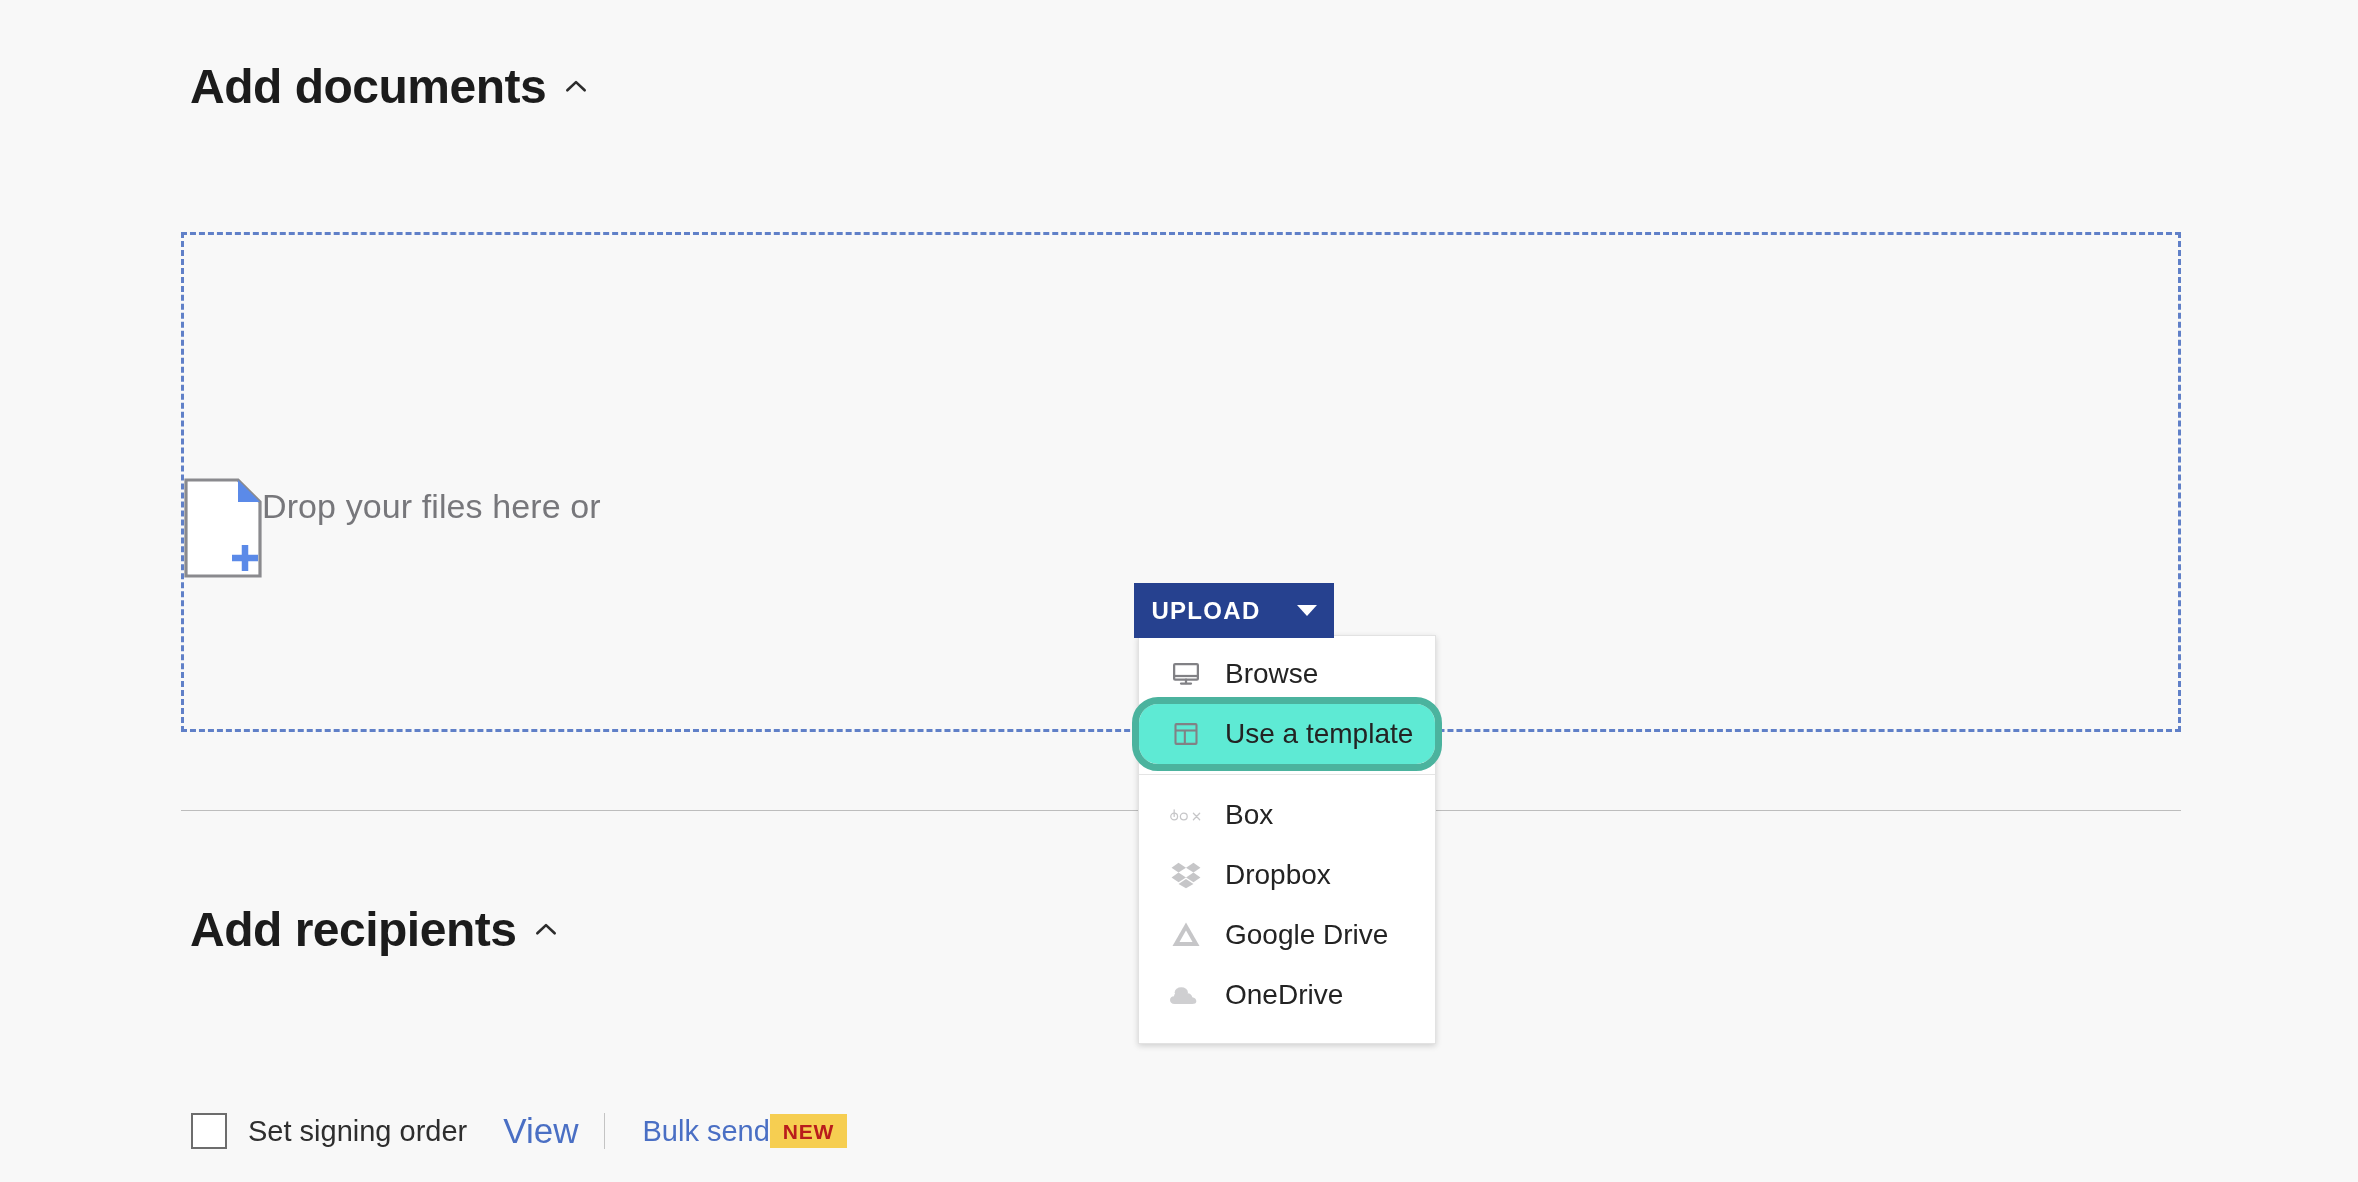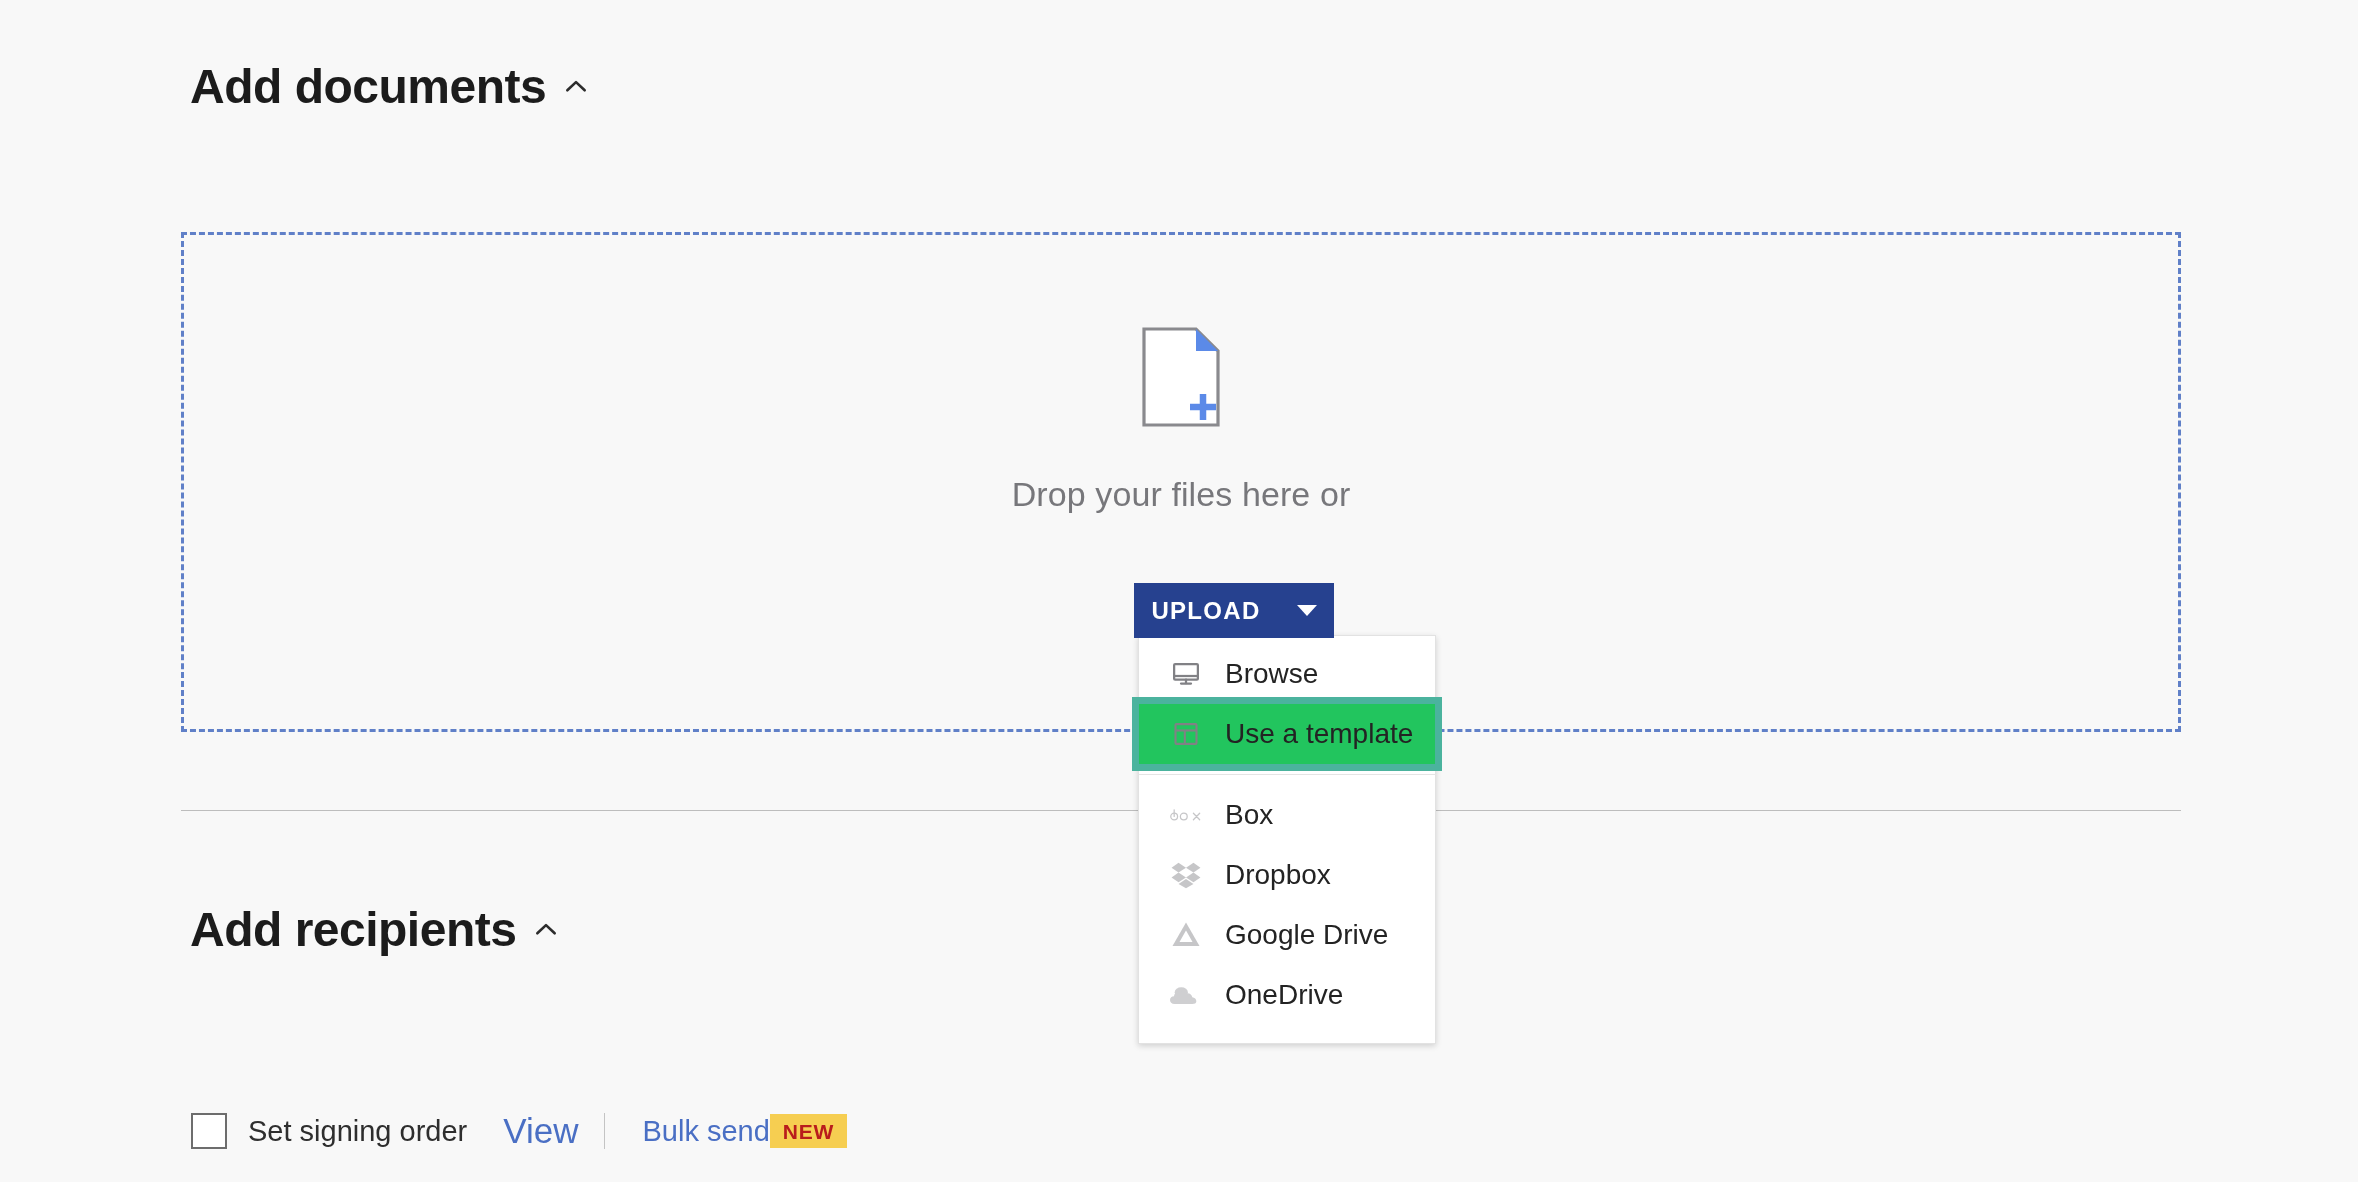--- a/index.html
+++ b/index.html
@@ -58,21 +58,20 @@
 
   
   #dropzone {
     position: absolute;
     left: 181px;
     top: 232px;
     width: 2000px;
     height: 500px;
     border: 3px dashed #6080c8;
     display: flex;
-    flex-direction: column;
     align-items: center;
   }
 
   .file-icon-wrap {
     margin-top: 92px;
     width: 78px;
     height: 100px;
     position: relative;
   }
 
@@ -145,24 +144,25 @@
   }
   .menu-item .mi-label {
     margin-left: 22px;
     font-size: 28px;
     color: #232323;
     line-height: 34px;
     white-space: nowrap;
   }
 
   .menu-item.highlighted {
-    background: #22c55e;
+    background: #5eead4;
     outline: 7px solid #4bb39e;
     outline-offset: 0px;
     z-index: 7;
+    border-radius: 19px;
   }
 
   .menu-sep {
     height: 1px;
     background: #e4e4e4;
     margin: 10px 0 10px 0;
   }
 
   
   #section-divider {

